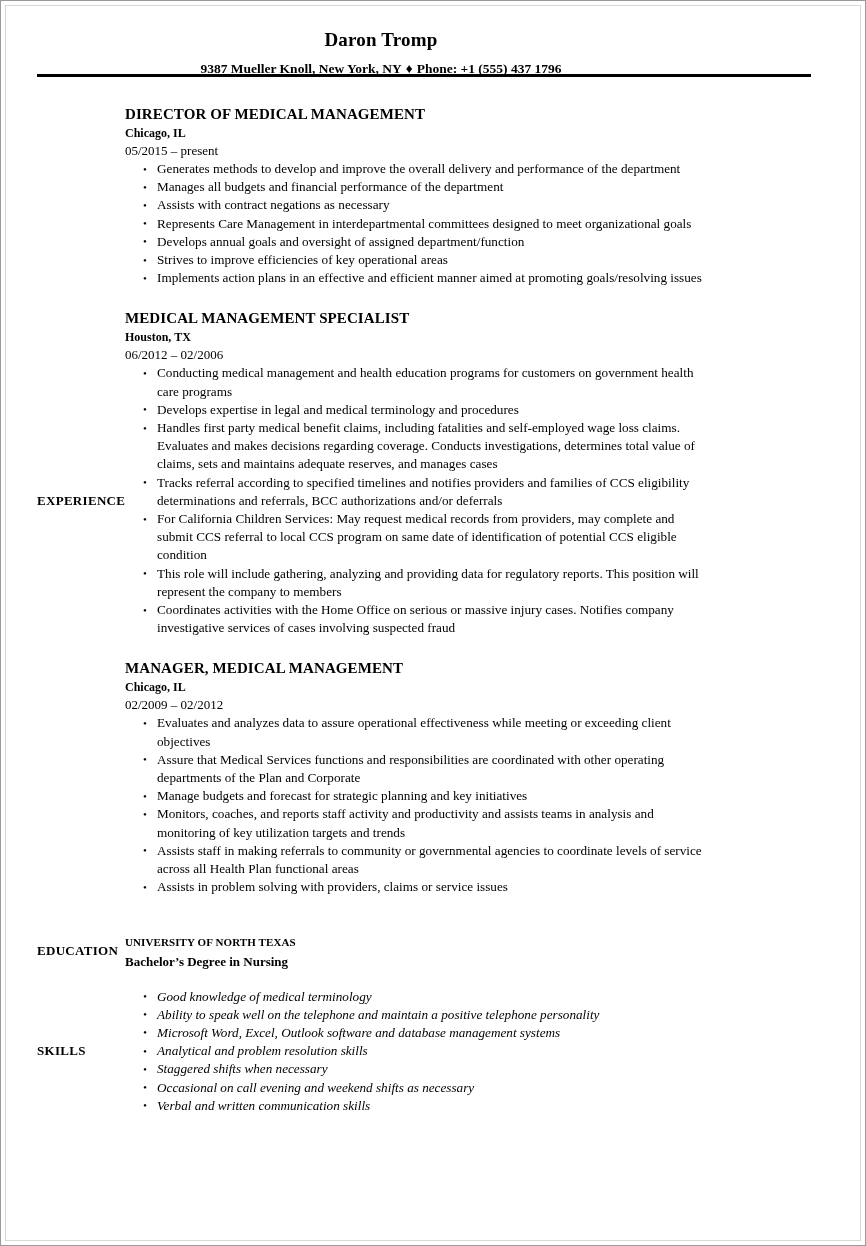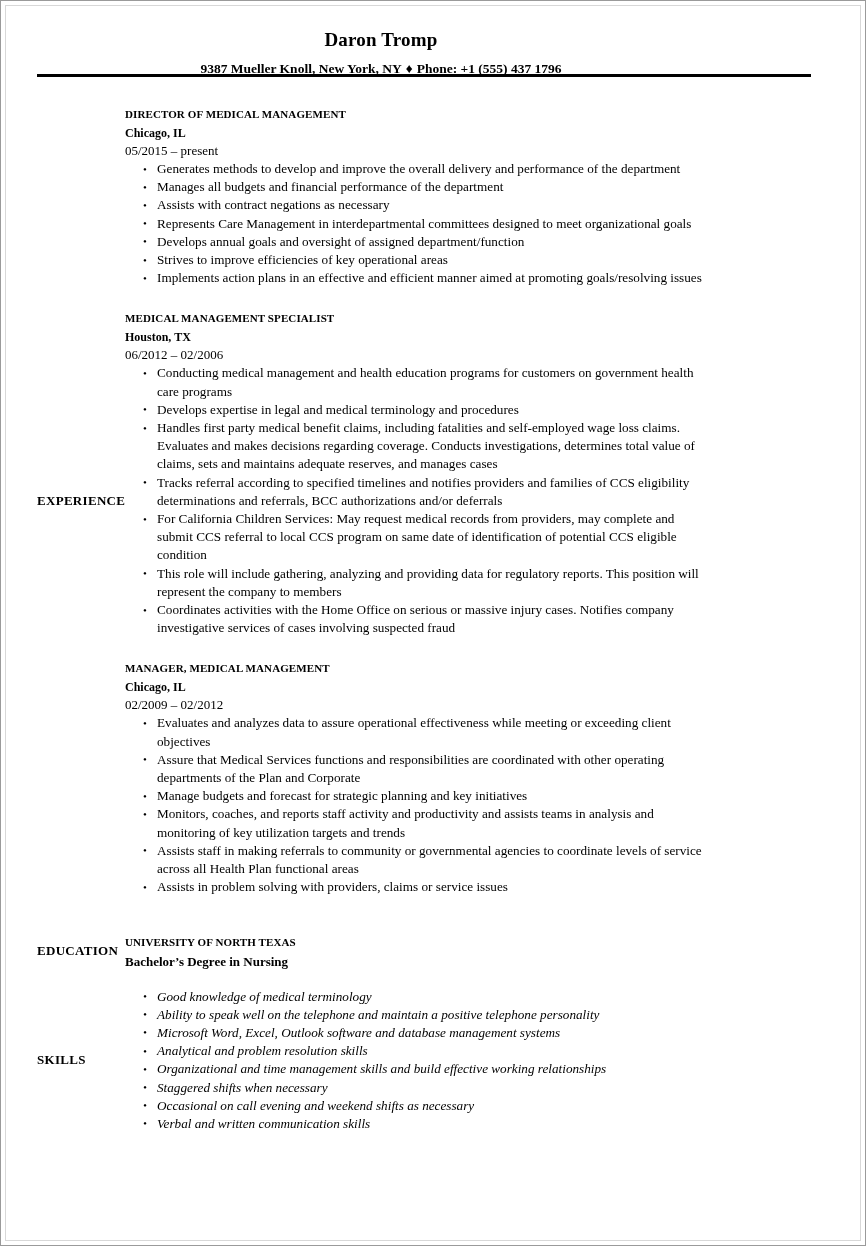--- a/index.html
+++ b/index.html
@@ -79,21 +79,21 @@
   }
   .section-body {
     flex: 1 1 auto;
     padding-right: 52px;
   }
 
   
   .job { }
   .job-title {
     font-weight: bold;
-    font-size: 11px;
+    font-size: 15px;
     line-height: 18px;
     letter-spacing: 0.1px;
   }
   .job-location {
     font-weight: bold;
     font-size: 12px;
     line-height: 17px;
     margin-top: 2px;
   }
   .job-dates {
@@ -243,21 +243,20 @@
     <div class="section-gap-skills"></div>
 
     <div class="section-row">
       <div class="section-label">SKILLS</div>
       <div class="section-body">
         <ul class="skills-list">
           <li>Good knowledge of medical terminology</li>
           <li>Ability to speak well on the telephone and maintain a positive telephone personality</li>
           <li>Microsoft Word, Excel, Outlook software and database management systems</li>
           <li>Analytical and problem resolution skills</li>
-          <li>Organizational and time management skills and build effective working relationships</li>
           <li>Staggered shifts when necessary</li>
           <li>Occasional on call evening and weekend shifts as necessary</li>
           <li>Verbal and written communication skills</li>
         </ul>
       </div>
     </div>
 
   </div>
 </div>
 

